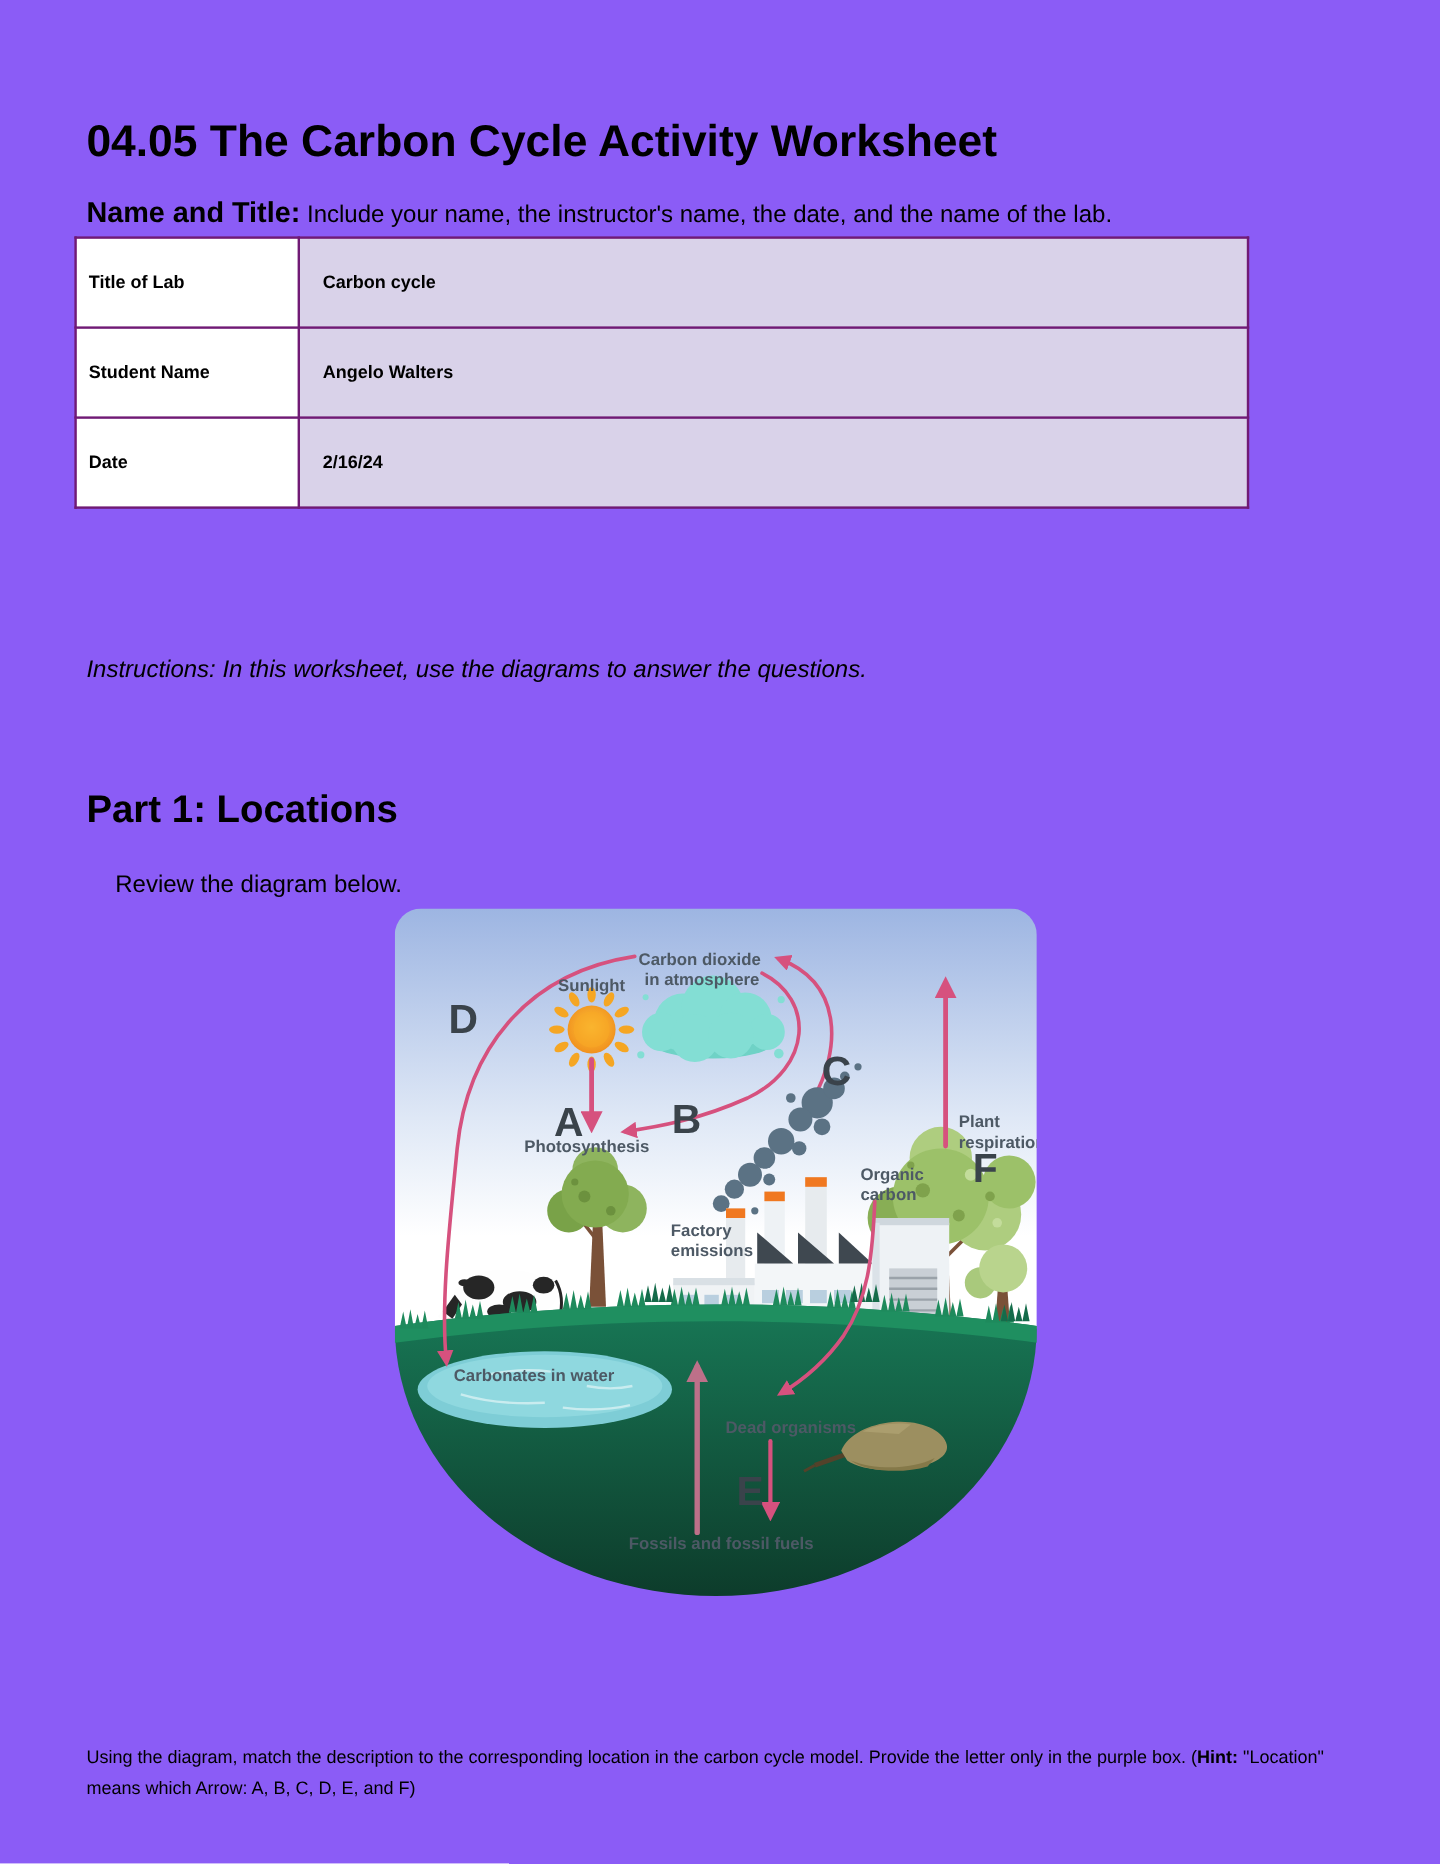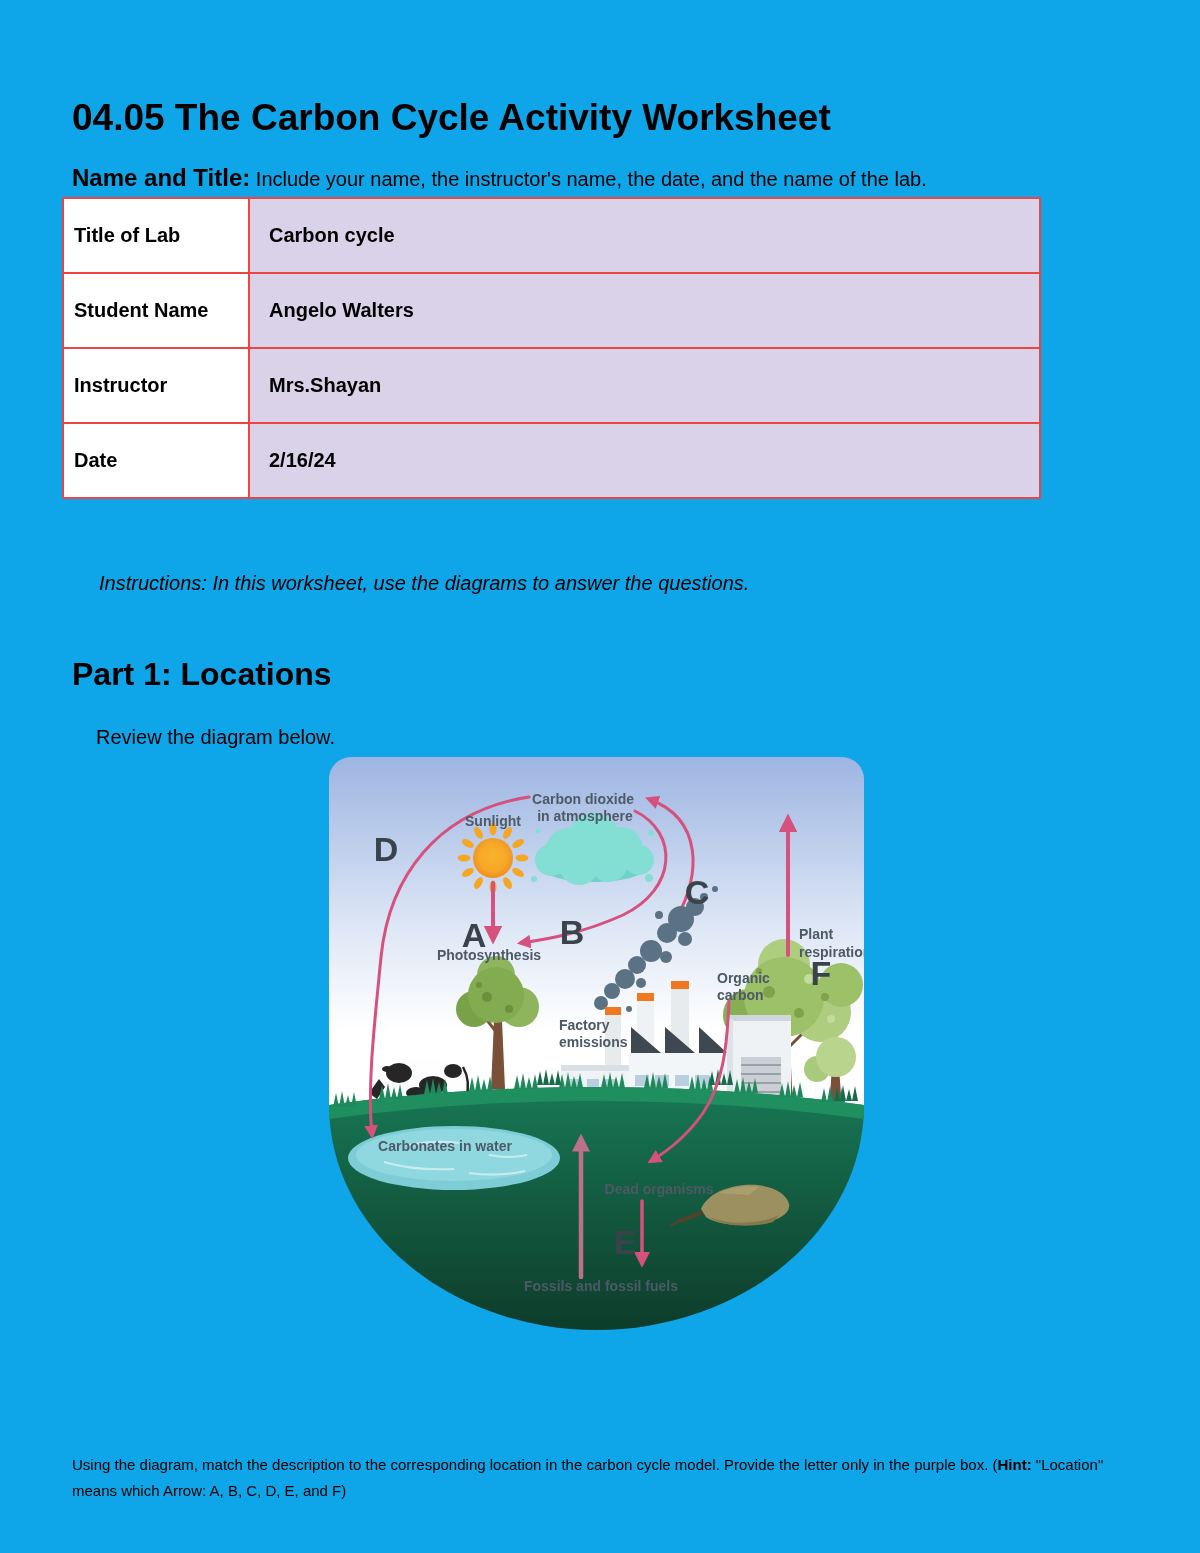--- a/index.html
+++ b/index.html
@@ -1,27 +1,27 @@
 <!DOCTYPE html>
 <html><head>
 <meta charset="utf-8">
 <style>
   html,body{margin:0;padding:0;background:#ffffff;}
   .page{
-    position:relative;width:1200px;height:1553px;background:#0ea5e9;
+    position:relative;width:1200px;height:1553px;background:#8b5cf6;
     font-family:"Liberation Sans",sans-serif;color:#000;overflow:hidden;
   }
   .doc-title{position:absolute;left:72px;top:72px;font-size:37px;font-weight:bold;white-space:nowrap;}
   .name-line{position:absolute;left:72px;top:144px;font-size:20px;white-space:nowrap;}
   .name-line b{font-size:24px;}
   table.info{position:absolute;left:62px;top:197px;width:979px;border-collapse:collapse;table-layout:fixed;}
-  table.info td{border:2px solid #ef4444;height:71px;font-size:20px;font-weight:bold;vertical-align:middle;}
+  table.info td{border:2px solid #701a75;height:71px;font-size:15px;font-weight:bold;vertical-align:middle;}
   td.cell-label{width:173px;background:#ffffff;padding-left:10px;}
   td.cell-value{background:#d9d2e9;padding-left:19px;}
-  .instructions{position:absolute;left:72px;top:552px;font-size:20px;font-style:italic;white-space:nowrap;margin-left:27px;}
+  .instructions{position:absolute;left:72px;top:527px;font-size:20px;font-style:italic;white-space:nowrap;}
   .part1-heading{position:absolute;left:72px;top:632px;font-size:32px;font-weight:bold;white-space:nowrap;margin-top:24px;}
   .review-line{position:absolute;left:72px;top:706px;font-size:20px;white-space:nowrap;margin-left:24px;}
   .diagram-wrap{position:absolute;left:329px;top:757px;width:535px;height:573px;text-decoration:underline;}
   .closing{position:absolute;left:72px;top:1437px;width:1048px;font-size:15px;line-height:26px;}
   svg text{font-family:"Liberation Sans",sans-serif;}
   .dlabel{font-size:14px;font-weight:bold;fill:#4d5965;}
   .dletter{font-size:34px;font-weight:bold;fill:#3a434b;}
 </style>
 </head>
 <body>
@@ -34,24 +34,20 @@
 
   <table class="info">
     <tbody>
         <tr>
       <td class="cell-label">Title of Lab</td>
       <td class="cell-value">Carbon cycle</td>
     </tr>
     <tr>
       <td class="cell-label">Student Name</td>
       <td class="cell-value">Angelo Walters</td>
-    </tr>
-    <tr>
-      <td class="cell-label">Instructor</td>
-      <td class="cell-value">Mrs.Shayan</td>
     </tr>
     <tr>
       <td class="cell-label">Date</td>
       <td class="cell-value">2/16/24</td>
     </tr>
   </tbody>
     </table>
 
   <p class="instructions">Instructions: In this worksheet, use the diagrams to answer the questions.</p>
 

